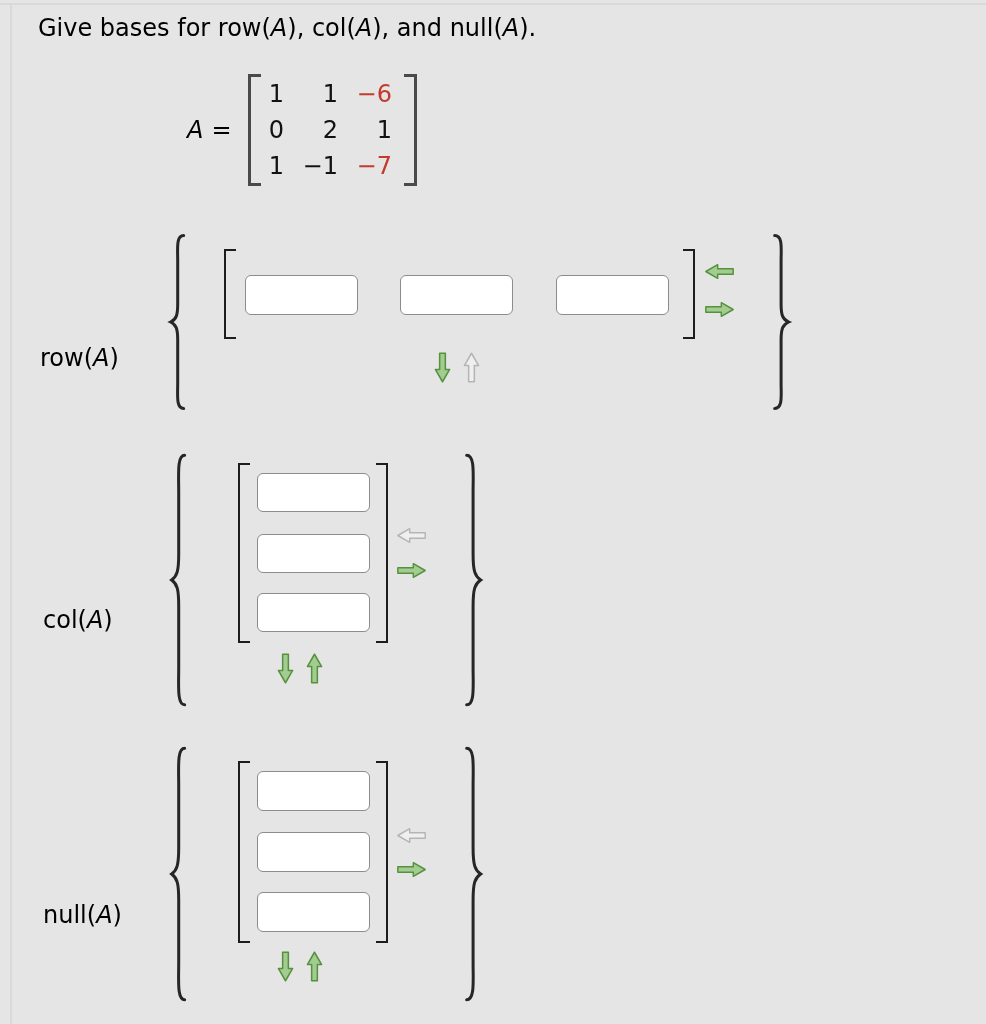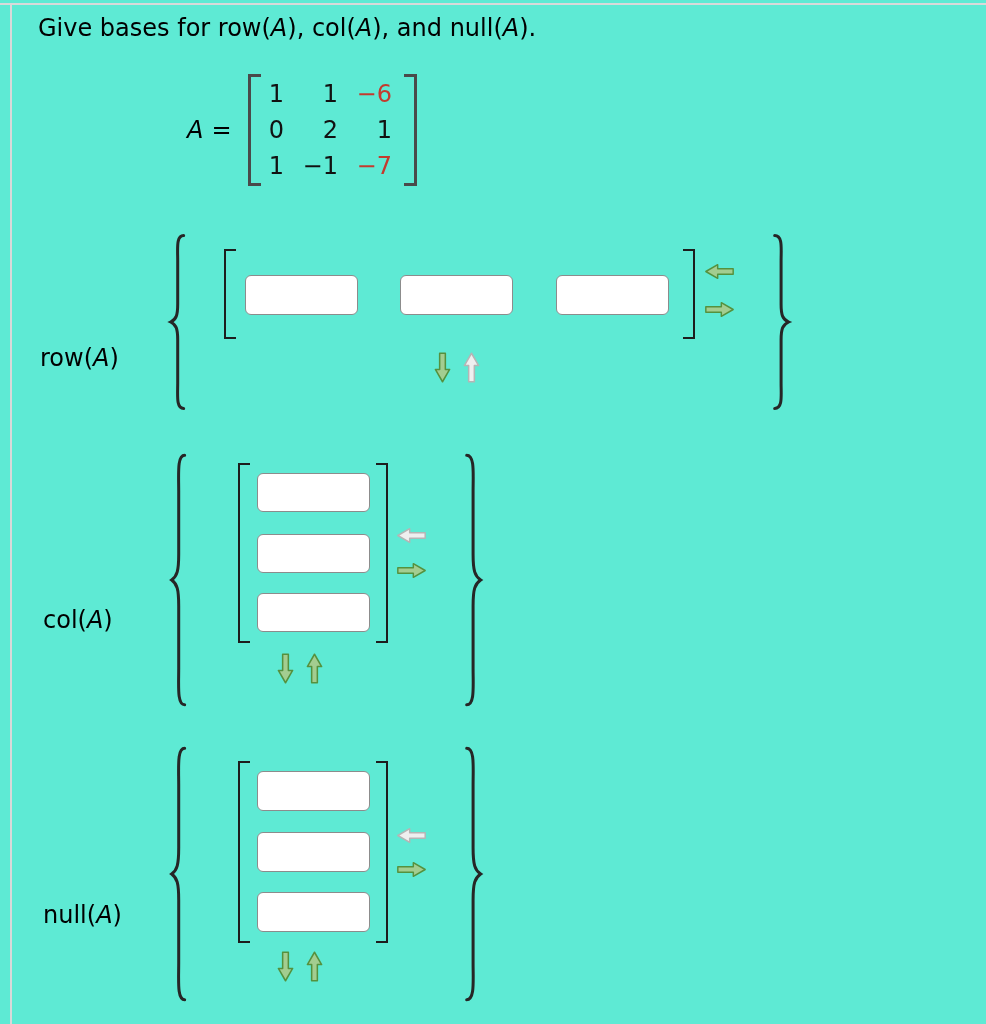--- a/index.html
+++ b/index.html
@@ -11,21 +11,21 @@
     --box-border:#8c8c8c;
     --bracket-dark:#1d1d1d;
     --matrix-bracket:#4a4a4a;
     --panel-border:#d9d9d9;
   }
   *{margin:0;padding:0;box-sizing:border-box;}
   html,body{background:#fff;}
   .page{
     position:relative;
     width:986px;height:1024px;
-    background:#5eead4;
+    background:#e5e5e5;
     font-family:"DejaVu Sans","Liberation Sans",sans-serif;
     color:#111;
     overflow:hidden;
   }
   .top-border{position:absolute;left:0;top:3px;width:986px;height:2px;background:var(--panel-border);}
   .left-border{position:absolute;left:10px;top:3px;width:2px;height:1021px;background:var(--panel-border);}
 
   .question-text{position:absolute;left:38px;top:14px;font-size:24px;color:#000;white-space:nowrap;}
   .question-text i{font-style:italic;}
 

